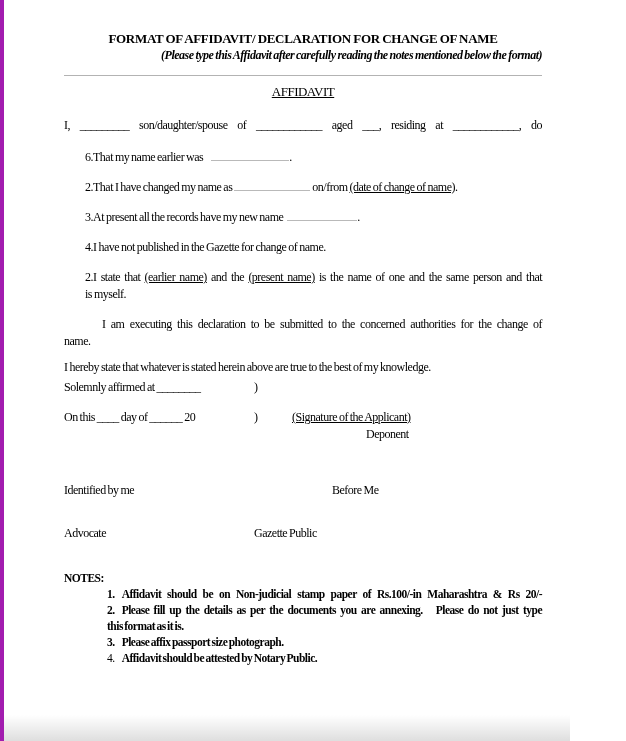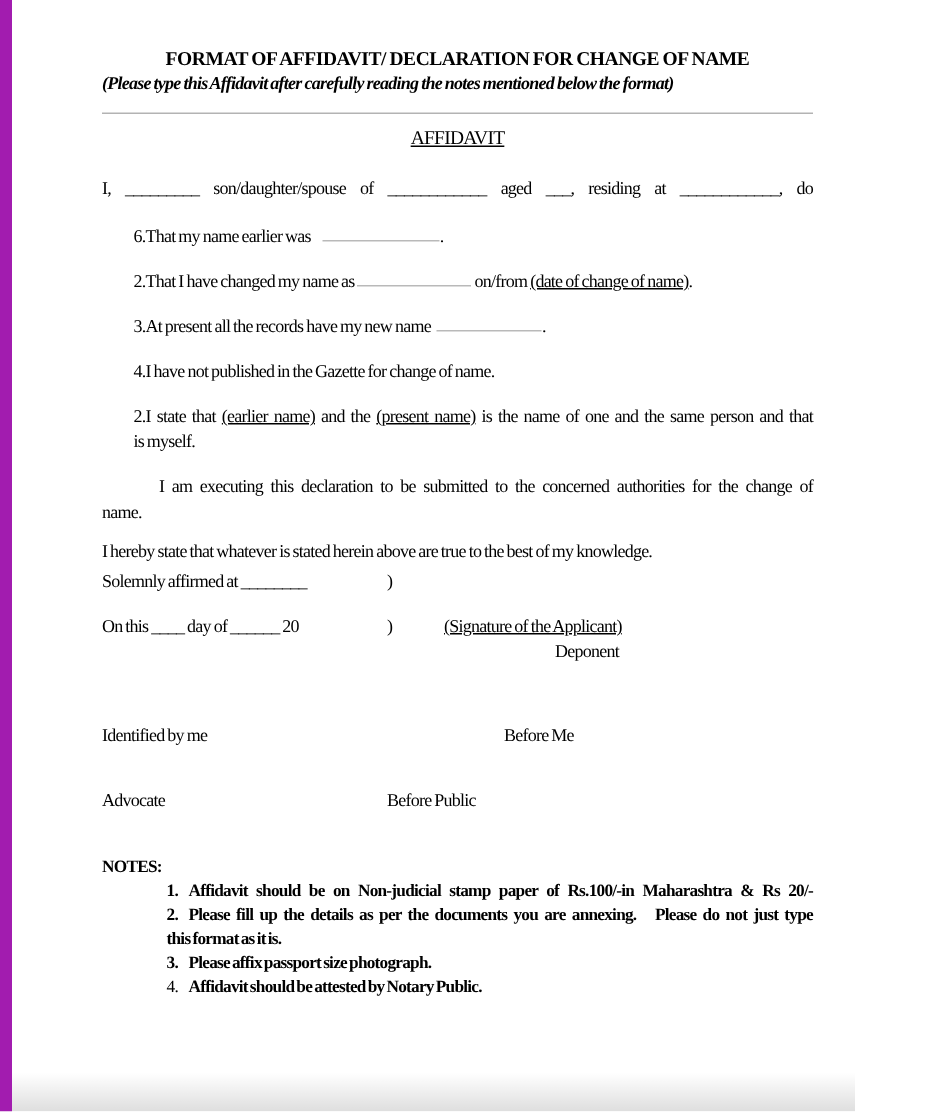--- a/index.html
+++ b/index.html
@@ -1,41 +1,41 @@
 <!DOCTYPE html>
 <html><head>
 <meta charset="utf-8">
 <style>
   html, body { margin: 0; padding: 0; background: #ffffff; }
   .page {
     position: relative;
     width: 570px;
     height: 741px;
     background: #ffffff;
-    border-left: 8px solid #a21caf;
+    border-left: 4px solid #a21caf;
     box-sizing: border-box;
     overflow: hidden;
     font-family: "Liberation Serif", serif;
     color: #000000;
   }
   .content {
     padding: 30px 28px 0 60px;
     font-size: 12px;
     line-height: 17px;
     letter-spacing: -0.5px;
     word-spacing: -0.6px;
   }
   .doc-title {
     text-align: center;
     font-weight: bold;
     font-size: 13px;
     letter-spacing: -0.3px;
   }
   .doc-subtitle {
-    text-align: left;
+    text-align: right;
     font-weight: bold;
     font-style: italic;
     font-size: 12px;
   }
   .rule {
     border: none;
     border-top: 1px solid #b3b3b3;
     margin: 11px 0 0 0;
   }
   .section-heading {
@@ -138,21 +138,21 @@
       <span>Deponent</span>
     </div>
 
     <div class="jrow row-identified">
       <span>Identified by me</span>
       <span class="beforeme-col">Before Me</span>
     </div>
 
     <div class="jrow row-advocate">
       <span>Advocate</span>
-      <span class="notary-col">Before Public</span>
+      <span class="notary-col">Gazette Public</span>
     </div>
 
     <div class="notes">
       <div class="notes-heading">NOTES:</div>
 
       <div class="note-item">
         <div class="jline"><span class="note-num">1.</span><span>Affidavit should be on Non-judicial stamp paper of Rs.100/-in Maharashtra &amp; Rs 20/-</span></div>
       </div>
 
       <div class="note-item">

